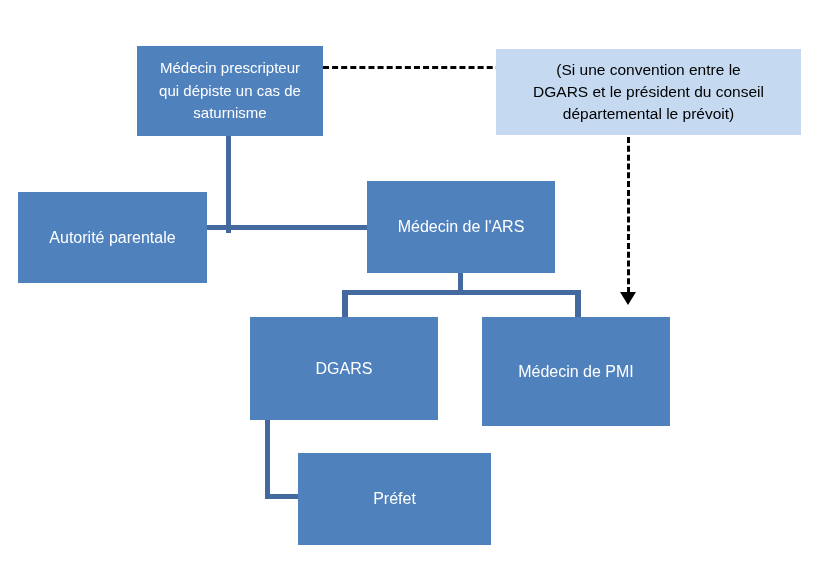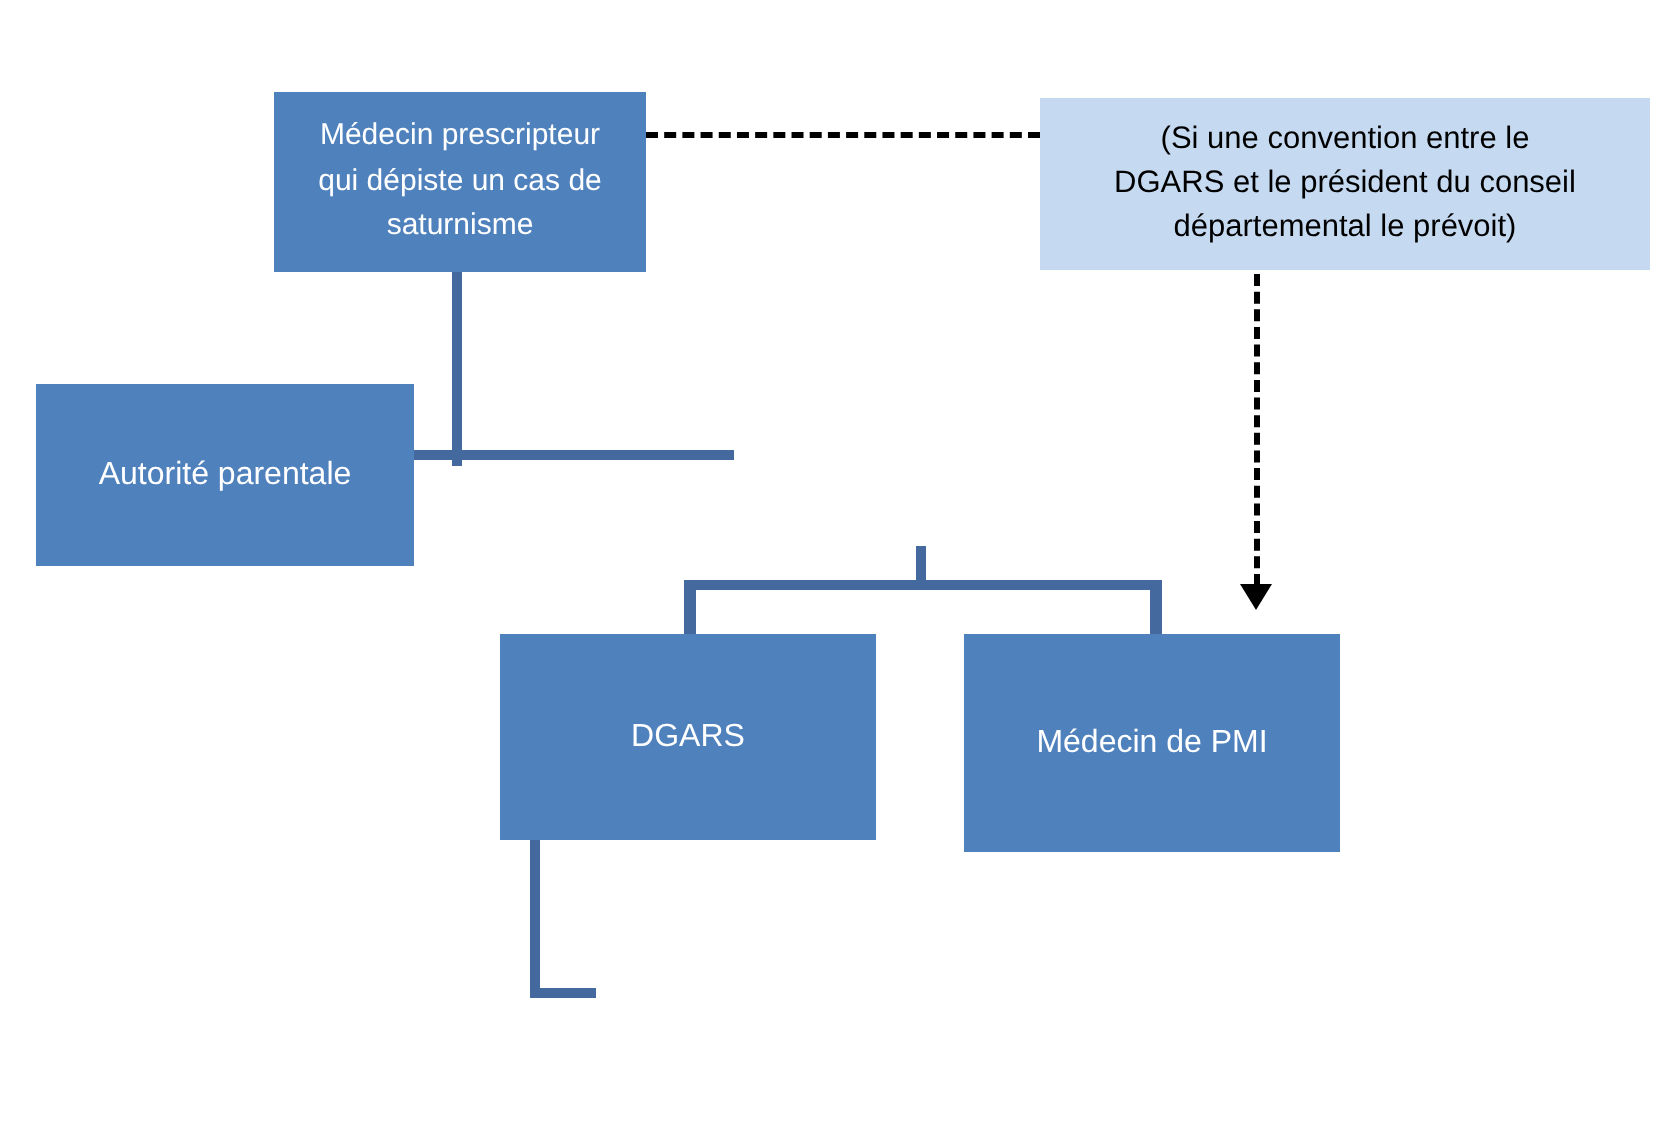--- a/index.html
+++ b/index.html
@@ -75,33 +75,39 @@
   <div class="dash-h" style="left:323px; top:66px; width:197px;"></div>
   <div class="dash-v" style="left:627px; top:137px; height:156px;"></div>
   <div class="arrowhead-down" style="left:620px; top:292px;"></div>
 
   <div class="box small-text" style="left:137px; top:46px; width:186px; height:90px;">
     <span>Médecin prescripteur
 qui dépiste un cas de
 saturnisme</span>
   </div>
 
-  <div class="box note" style="left:520px; top:49px; width:305px; height:86px;">
+  <div class="box note" style="left:496px; top:49px; width:305px; height:86px;">
     <span>(Si une convention entre le
 DGARS et le président du conseil
 départemental le prévoit)</span>
   </div>
 
   <div class="box" style="left:18px; top:192px; width:189px; height:91px;">
     <span>Autorité parentale</span>
   </div>
 
+  <div class="box" style="left:367px; top:181px; width:188px; height:92px;">
+    <span>Médecin de l'ARS</span>
+  </div>
 
   <div class="box" style="left:250px; top:317px; width:188px; height:103px;">
     <span>DGARS</span>
   </div>
 
   <div class="box" style="left:482px; top:317px; width:188px; height:109px;">
     <span>Médecin de PMI</span>
   </div>
 
+  <div class="box" style="left:298px; top:453px; width:193px; height:92px;">
+    <span>Préfet</span>
+  </div>
 
 </div>
 
 </body></html>

